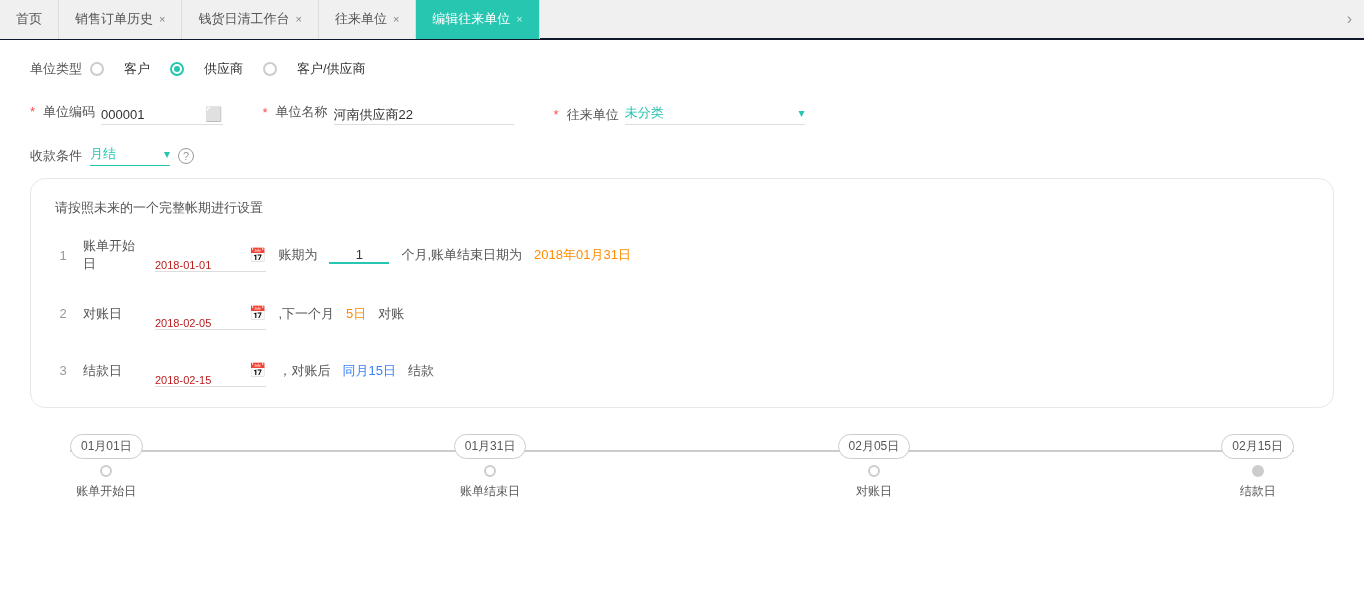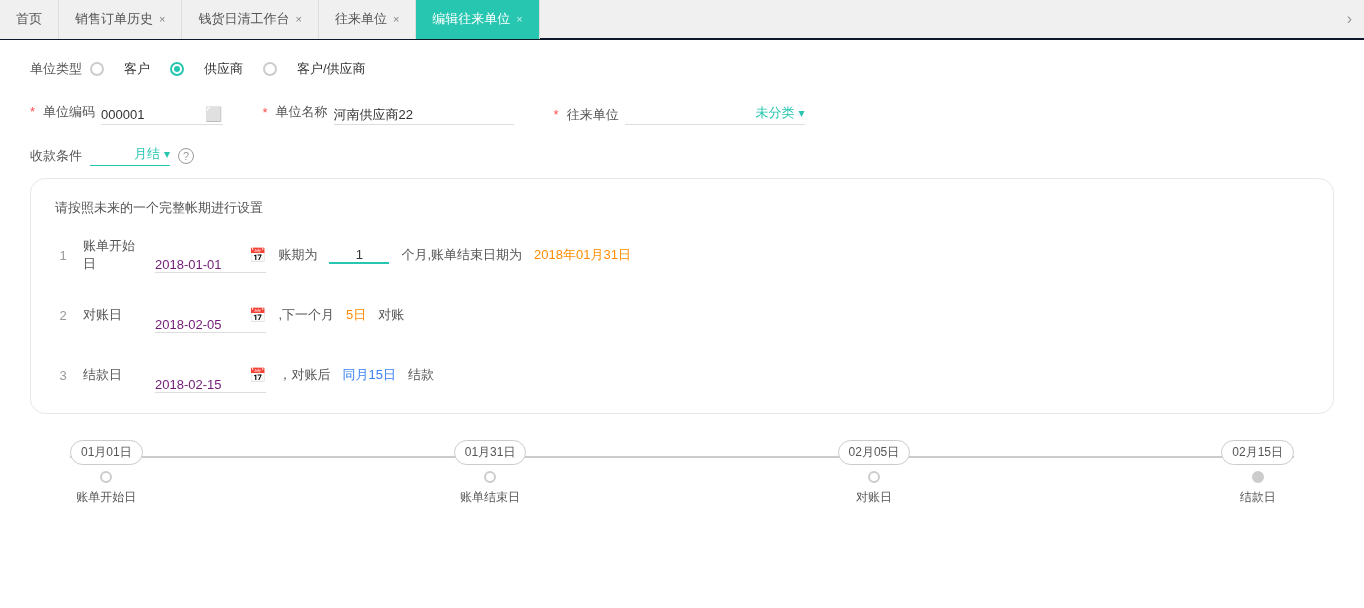--- a/index.html
+++ b/index.html
@@ -120,21 +120,20 @@
     }
 
     
     .select-wrapper {
       display: flex;
       align-items: center;
       border-bottom: 1px solid #ddd;
       padding-bottom: 2px;
       min-width: 120px;
       cursor: pointer;
-      text-align: right;
     }
     .select-value {
       font-size: 13px;
       color: #26c6b0;
       flex: 1;
     }
     .select-arrow {
       color: #26c6b0;
       font-size: 12px;
       margin-left: 4px;
@@ -191,22 +190,22 @@
     }
     .date-input-wrapper {
       display: flex;
       align-items: center;
       border-bottom: 1px solid #ddd;
       gap: 4px;
     }
     .date-input-wrapper input {
       border: none;
       outline: none;
-      font-size: 13px;
-      color: #701a75;
+      font-size: 11px;
+      color: #b91c1c;
       background: transparent;
       width: 90px;
       margin-top: 20px;
     }
     .cal-icon {
       color: #26c6b0;
       cursor: pointer;
       font-size: 14px;
     }
     .period-desc {

